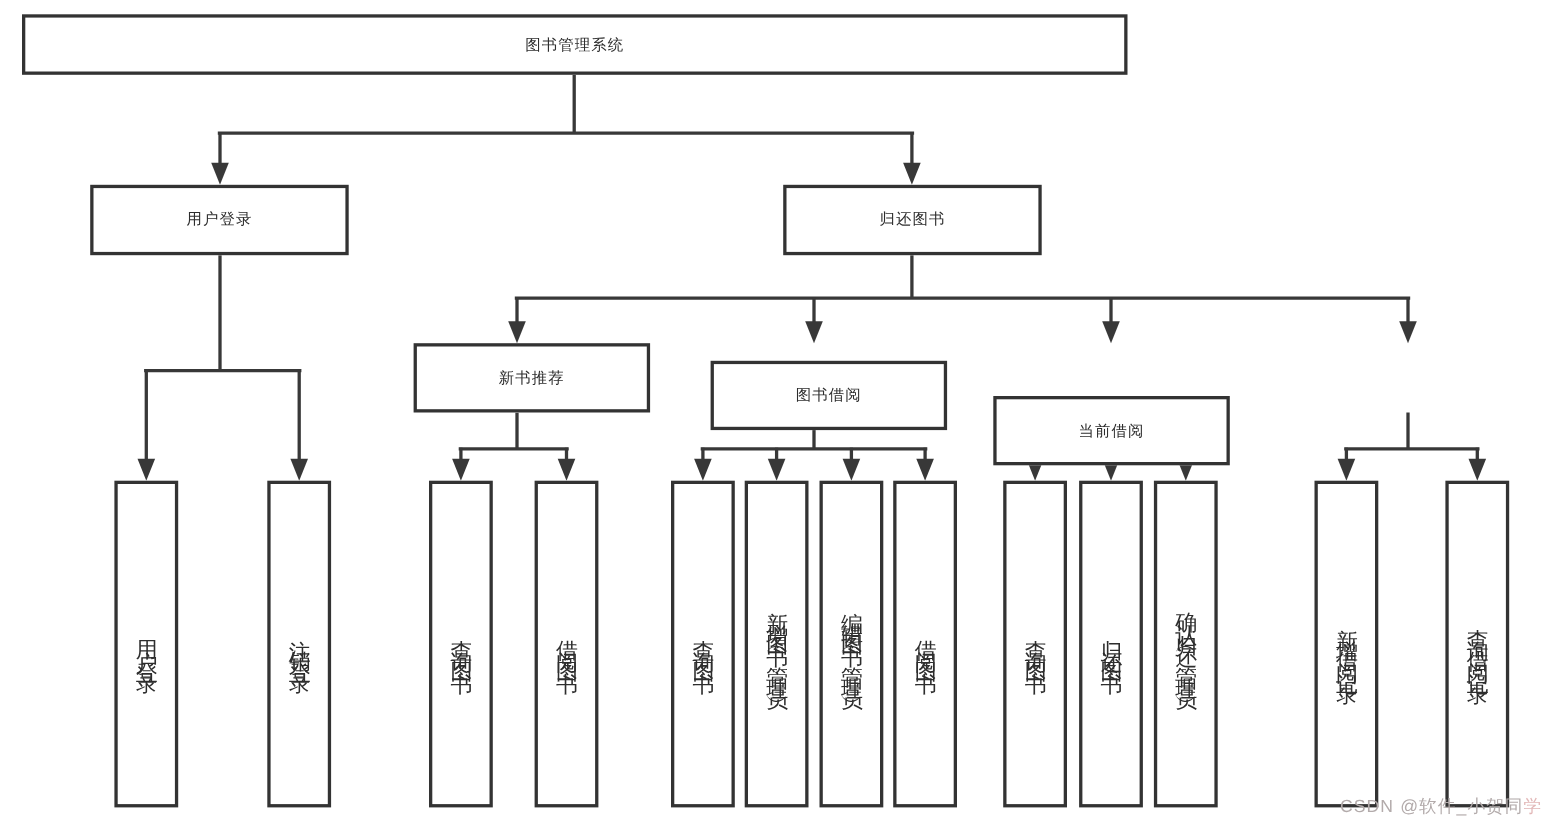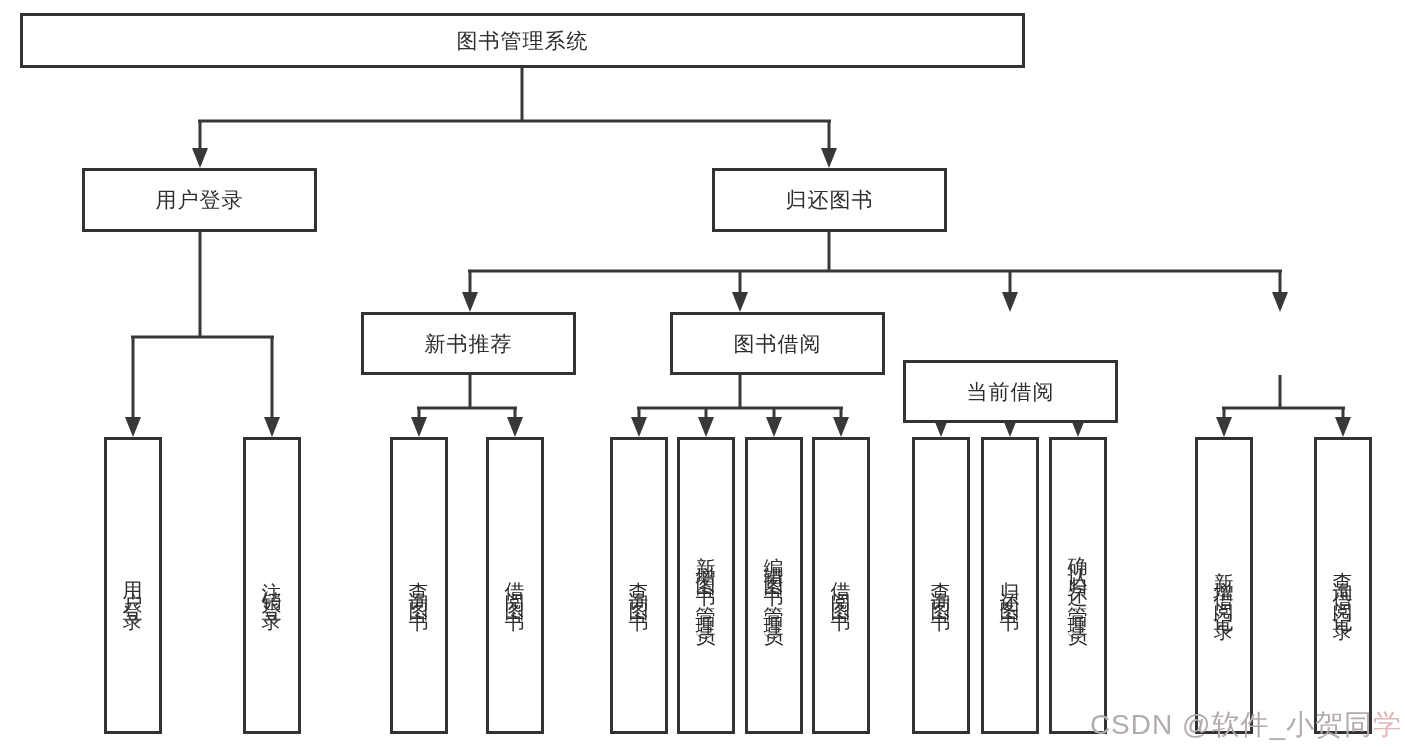--- a/index.html
+++ b/index.html
@@ -9,46 +9,46 @@
     font-family:"Liberation Sans", sans-serif;
     color:#2d2d2d;
   }
   #wires { position:absolute; left:0; top:0; z-index:0; }
   .box {
     position:absolute; box-sizing:border-box; z-index:1;
     background:#ffffff; border:3px solid #333333;
     display:flex; align-items:center; justify-content:center;
     text-align:center;
   }
-  .hlabel { font-size:21px; letter-spacing:1px; }
+  .hlabel { font-size:14px; letter-spacing:1px; }
   .vbox span {
     writing-mode:vertical-rl;
     font-size:20px; letter-spacing:10px; line-height:1;
     white-space:nowrap;
   }
   
   .n-root  { left:20px;  top:13px;  width:1005px; height:55px; }
   
   .n-ulog  { left:82px;  top:168px; width:235px; height:64px; }
   .n-bmgmt { left:712px; top:168px; width:235px; height:64px; }
   
   .lvl3 { top:312px; height:63px; width:215px; }
-  .n-nb { left:361px;justify-content:center; }  .n-bb { left:670px; }
+  .n-nb { left:376px;justify-content:center; }  .n-bb { left:646px;margin-top:16px; }
   .n-cb { left:903px;margin-top:48px; }  .n-br { left:1173px; }
   
   .lvl4 { top:437px; height:297px; width:58px; }
   .x104{left:104px}.x243{left:243px}
   .x390{left:390px}.x486{left:486px}
   .x610{left:610px}.x677{left:677px}.x745{left:745px}.x812{left:812px}
   .x912{left:912px}.x981{left:981px}.x1049{left:1049px}
   .x1195{left:1195px}.x1314{left:1314px}
   
   .watermark {
     position:absolute; right:3px; bottom:3px; z-index:2;
-    font-size:28px; letter-spacing:1px; white-space:nowrap;margin-left:35px;
+    font-size:16px; letter-spacing:1px; white-space:nowrap;margin-left:35px;
   }
   .wm-main { color:#b3abab; }
   .wm-accent { color:#e2b7b7; }
 </style>
 </head>
 <body>
 
 <div id="stage">
 
   <svg id="wires" width="1405" height="747" viewBox="0 0 1405 747">

